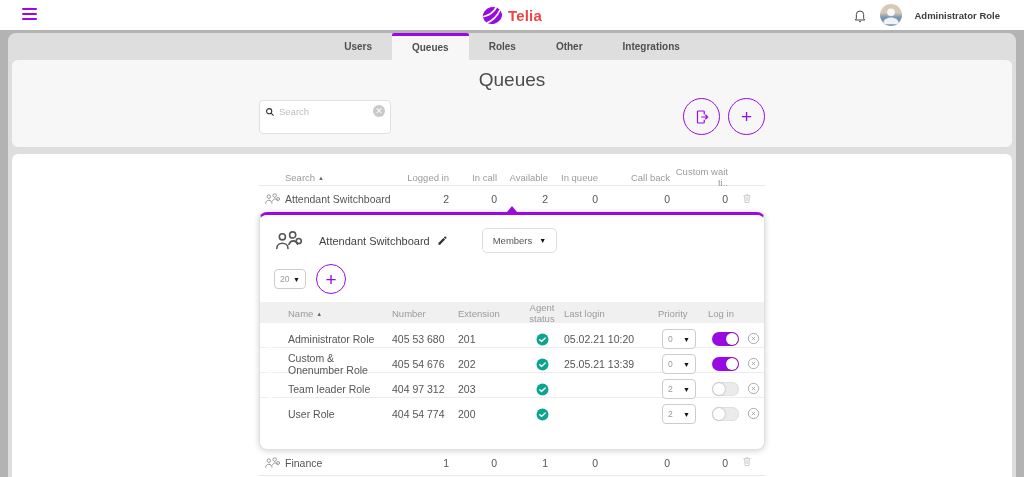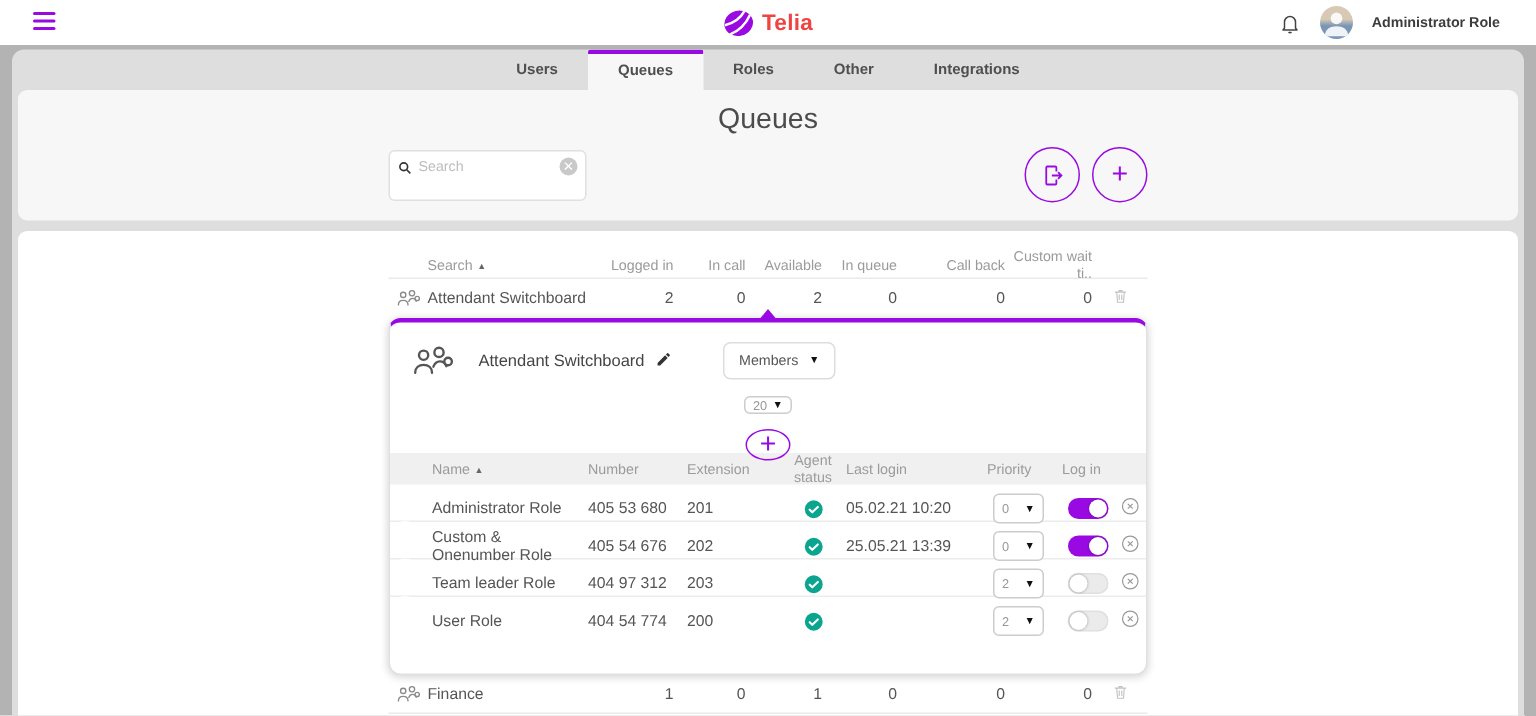--- a/index.html
+++ b/index.html
@@ -54,21 +54,21 @@
   
   .expanded { position:relative; background:#fff; border:1px solid #e0e0e0; border-top:3px solid #990AE3; border-radius:8px; box-shadow:0 1px 6px rgba(0,0,0,.18); margin-top:0; }
   .expanded::before { content:""; position:absolute; top:-9px; left:calc(50% - 5px); border-left:5px solid transparent; border-right:5px solid transparent; border-bottom:6px solid #990AE3; }
   .exp-head { display:flex; align-items:center; padding:13px 14px 9px; }
   .exp-head .group-lg { width:28px; height:24px; color:#555; }
   .exp-name { font-size:11px; color:#444; margin-left:17px; }
   .pencil { margin-left:7px; cursor:pointer; }
   .pencil svg { width:11px; height:11px; }
   .members-btn { margin-left:34px; display:flex; align-items:center; gap:7px; padding:6px 10px; background:#fff; border:1px solid #ddd; border-radius:5px; font-size:9.5px; color:#555; cursor:pointer; }
   .caret-down { font-size:7px; color:#111; }
-  .exp-controls { display:flex; justify-content:flex-start; align-items:center; gap:10px; padding:2px 14px 8px; height:40px;flex-direction:column; }
+  .exp-controls { display:flex; justify-content:flex-start; align-items:center; gap:10px; padding:2px 14px 8px; height:40px; }
   .pagesize { display:flex; align-items:center; justify-content:space-between; width:32px; height:20px; border:1px solid #ccc; border-radius:4px; padding:0 5px; font-size:8.5px; color:#999; cursor:pointer; background:#fff; }
   .circle-btn.sm { width:30px; height:30px; }
 
   
   .mgrid { display:grid; grid-template-columns:28px 104px 66px 62px 44px 94px 42px 42px 1fr; align-items:center; }
   .m-head { height:21px; background:#f0f0f0; font-size:9.5px; color:#9b9b9b; }
   .m-row { height:25px; font-size:10.5px; color:#555; border-bottom:1px solid #ececec; }
   .m-tail { height:26px; }
   .m-avatar { width:20px; height:20px; border-radius:50%; margin-left:7px; overflow:hidden; position:relative; }
   .m-avatar svg { width:20px; height:20px; display:block; }

